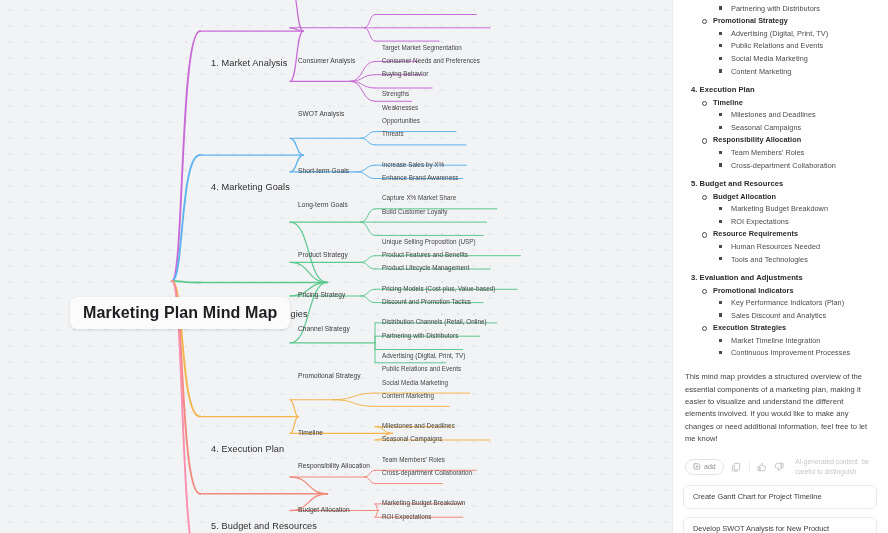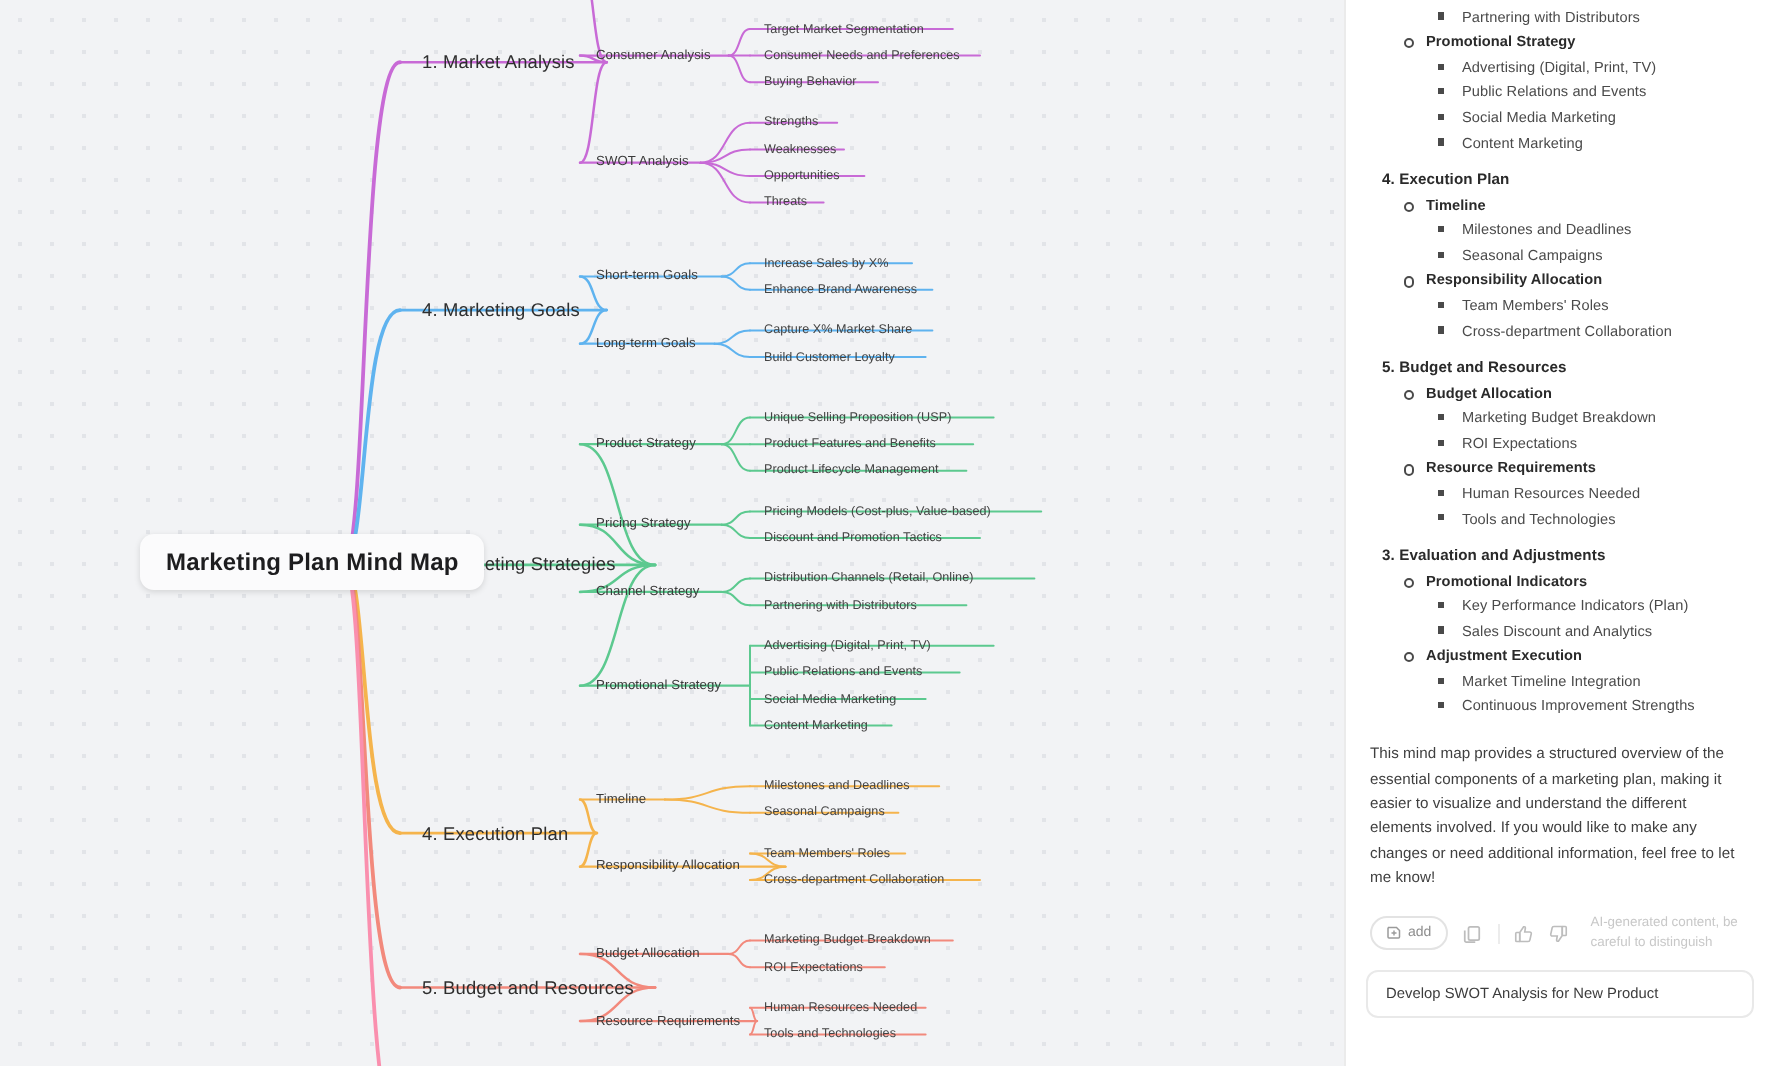--- a/index.html
+++ b/index.html
@@ -20,26 +20,27 @@
     overflow:hidden;
   }
   #mapsvg{position:absolute;left:0;top:0;}
 
   .node{
     position:absolute;
     white-space:nowrap;
     color:#2b2b2b;
     transform:translateY(-50%);
     pointer-events:auto;
+    margin-top:32px;
   }
   .n-root{
     background:#fbfbfc;
     border-radius:7px;
     padding:7px 13px;
-    font-size:12px;
+    font-size:16px;
     font-weight:600;
     color:#1d1d1f;
     box-shadow:0 1px 3px rgba(0,0,0,.13);
     letter-spacing:.1px;
   }
   .n-l1{font-size:9.2px;color:#2e2e2e;letter-spacing:.1px;padding:2px 3px;}
   .n-l2{font-size:6.6px;color:#3a3a3a;letter-spacing:.05px;padding:1px 2px;}
   .n-l3{font-size:6.3px;color:#444;letter-spacing:.03px;padding:1px 2px;}
 
   
@@ -302,23 +303,23 @@
           <li class="lvl2">Budget Allocation</li>
           <li class="lvl3">Marketing Budget Breakdown</li>
           <li class="lvl3">ROI Expectations</li>
           <li class="lvl2">Resource Requirements</li>
           <li class="lvl3">Human Resources Needed</li>
           <li class="lvl3">Tools and Technologies</li>
           <li class="lvl1">3. Evaluation and Adjustments</li>
           <li class="lvl2">Promotional Indicators</li>
           <li class="lvl3">Key Performance Indicators (Plan)</li>
           <li class="lvl3">Sales Discount and Analytics</li>
-          <li class="lvl2">Adjustment Execution</li>
+          <li class="lvl2">Execution Strategies</li>
           <li class="lvl3">Market Timeline Integration</li>
-          <li class="lvl3">Continuous Improvement Strengths</li>
+          <li class="lvl3">Continuous Improvement Processes</li>
         </ul>
 
       <p id="summary">This mind map provides a structured overview of the essential components of a marketing plan, making it easier to visualize and understand the different elements involved. If you would like to make any changes or need additional information, feel free to let me know!</p>
 
       <div id="actionbar">
         <span class="addbtn">
           <span>
             <svg width="8" height="8" viewBox="0 0 16 16" fill="none" stroke="#9a9a9a" stroke-width="1.5">
               <path d="M2 3.5h8.5l3 3V13a1 1 0 0 1-1 1H3a1 1 0 0 1-1-1V4.5a1 1 0 0 1 1-1z"></path>
               <path d="M5.5 9h5M8 6.5v5" stroke-width="1.4"></path>
@@ -347,18 +348,19 @@
           <svg width="10" height="10" viewBox="0 0 16 16" fill="none" stroke="#bdbdbd" stroke-width="1.3">
             <path d="M11.4 2v7.2l-3.1 4.6c-.9.2-1.5-.3-1.4-1.2l.5-3h-3.9c-.9 0-1.5-.7-1.3-1.5l1.1-4.9c.1-.7.7-1.2 1.4-1.2h6.7z"></path>
             <rect x="11.4" y="2" width="3.2" height="7.2" rx=".7"></rect>
           </svg>
         </span>
 
         <span id="ai-note">AI-generated content, be careful to distinguish</span>
       </div>
 
       <div id="suggestions">
+          <button class="suggest">Create Gantt Chart for Project Timeline</button>
           <button class="suggest">Develop SWOT Analysis for New Product</button>
         </div>
 
     </div>
   </div>
 </div>
 
 </body></html>

